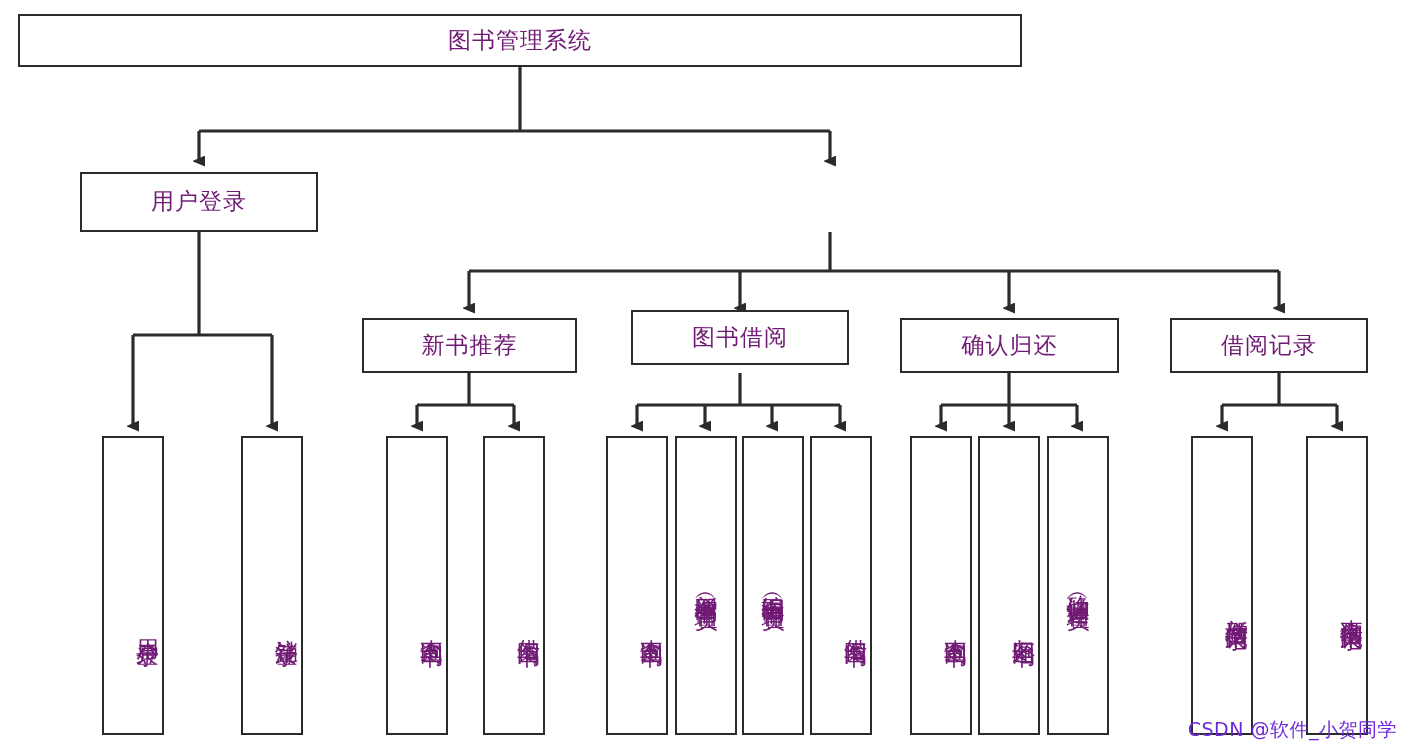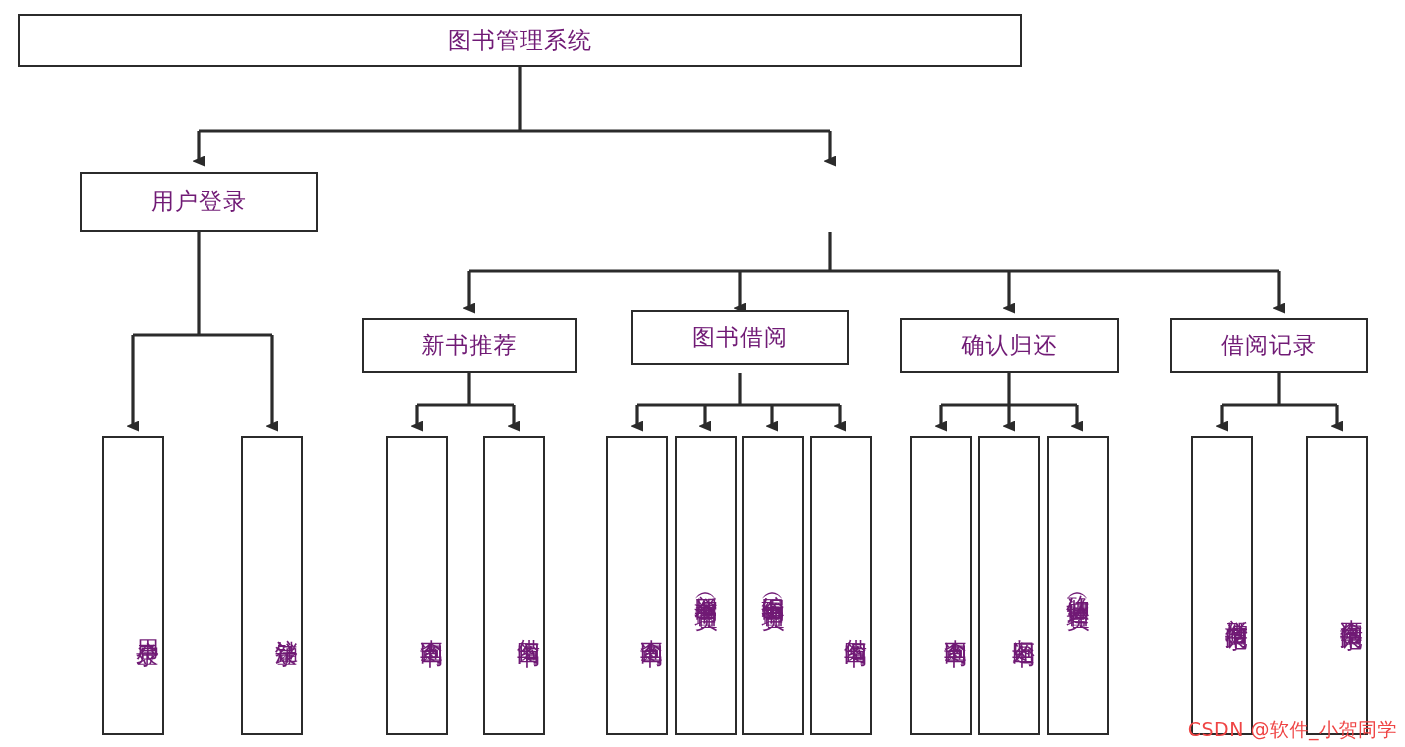--- a/index.html
+++ b/index.html
@@ -50,21 +50,21 @@
   }
   .node.vert.topless {
     padding-top: 0;
     align-items: center;
   }
   .watermark {
     position: absolute;
     right: 8px;
     bottom: 4px;
     font-size: 19px;
-    color: #ef4444;
+    color: #6d28d9;
     letter-spacing: 0.5px;
     z-index: 3;
     white-space: nowrap;
   }
 </style>
 </head>
 <body>
 
 <div id="canvas">
 

